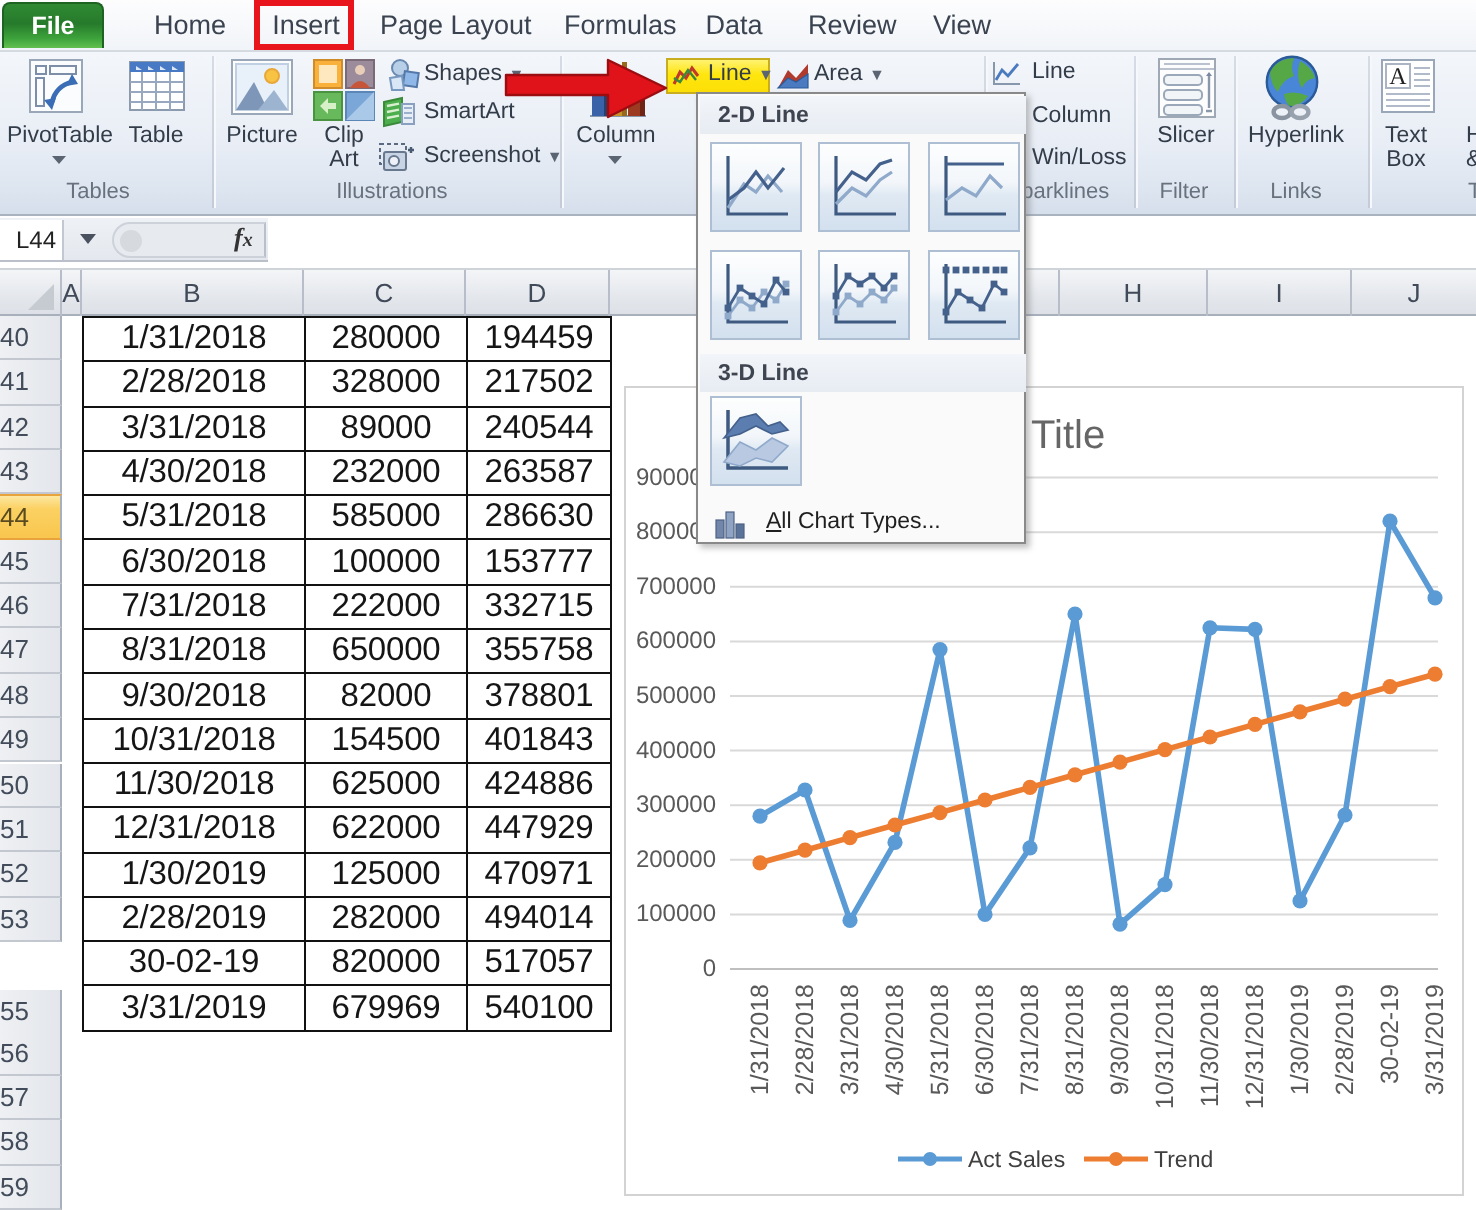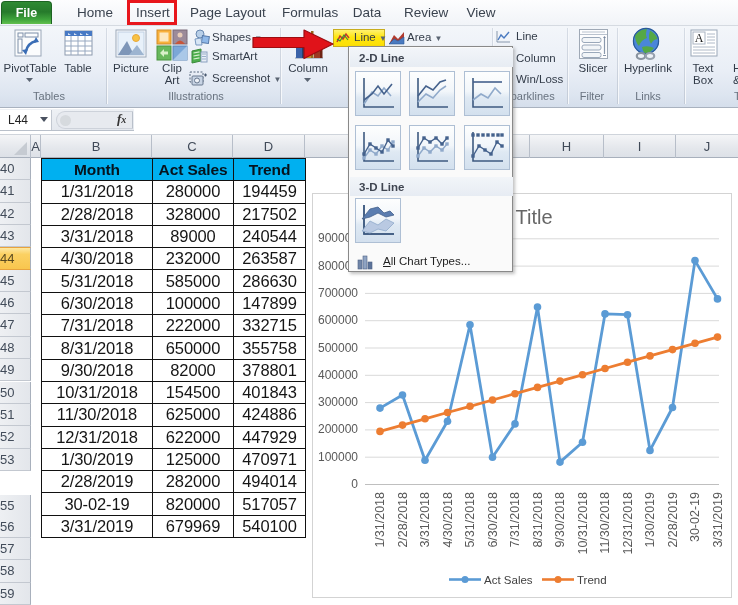--- a/index.html
+++ b/index.html
@@ -25,21 +25,21 @@
 .gsep { position:absolute; top:2px; height:76px; width:2px;
   background:linear-gradient(#d6dce5,#c3cbd7); border-right:1px solid #f6f8fb; }
 .glabel { position:absolute; top:64px; height:14px; font-size:11px; color:#68727f; text-align:center; width:100px; }
 .biglabel { position:absolute; font-size:11.5px; color:#333c49; text-align:center; }
 .smalltext { position:absolute; font-size:11.5px; color:#333c49; }
 .dda { color:#5a6472; font-size:8px; }
 
 
 #fbar { position:absolute; left:0; top:109px; width:738px; height:22px;
   background:linear-gradient(#eef1f5,#e4e8ee); border-bottom:1px solid #b9c0ca; }
-#namebox { position:absolute; left:0px; top:1px; width:52px; height:20px; background:#fff; border-right:1px solid #c2c8d1;}
+#namebox { position:absolute; left:0px; top:1px; width:32px; height:20px; background:#fff; border-right:1px solid #c2c8d1;}
 #namebox span { position:absolute; left:8px; top:3px; font-size:12px; color:#222; }
 #fcapsule { position:absolute; left:56px; top:2px; width:77px; height:18px; background:#e7eaef;
   border:1px solid #cdd2da; border-radius:9px 0 0 9px; border-right:1px solid #b9c0ca;}
 #fx { position:absolute; left:117px; top:2px; font-size:13px; font-style:italic; font-family:"Liberation Serif",serif; font-weight:bold; color:#333; }
 #finput { position:absolute; left:134px; top:0px; width:604px; height:22px; background:#fff; }
 
 
 #sheet { position:absolute; left:0; top:131px; width:738px; height:474px; background:#fff; }
 #chdr { position:absolute; left:0; top:3px; width:738px; height:24px;
   background:linear-gradient(#f4f5f7,#e4e7ec 60%,#dde1e7); border-top:1px solid #cfd4db; border-bottom:1px solid #a8b0bc;}
@@ -378,25 +378,20 @@
           </svg></div>
       </div>
 
     <table id="dtable">
       <colgroup>
           <col style="width:111px">
           <col style="width:81px">
           <col style="width:72px">
         </colgroup>
       <tbody id="tbody">
-          <tr class="hdr">
-            <td>Month</td>
-            <td>Act Sales</td>
-            <td>Trend</td>
-          </tr>
           <tr>
             <td>1/31/2018</td>
             <td>280000</td>
             <td>194459</td>
           </tr>
           <tr>
             <td>2/28/2018</td>
             <td>328000</td>
             <td>217502</td>
           </tr>
@@ -411,21 +406,21 @@
             <td>263587</td>
           </tr>
           <tr>
             <td>5/31/2018</td>
             <td>585000</td>
             <td>286630</td>
           </tr>
           <tr>
             <td>6/30/2018</td>
             <td>100000</td>
-            <td>147899</td>
+            <td>153777</td>
           </tr>
           <tr>
             <td>7/31/2018</td>
             <td>222000</td>
             <td>332715</td>
           </tr>
           <tr>
             <td>8/31/2018</td>
             <td>650000</td>
             <td>355758</td>

